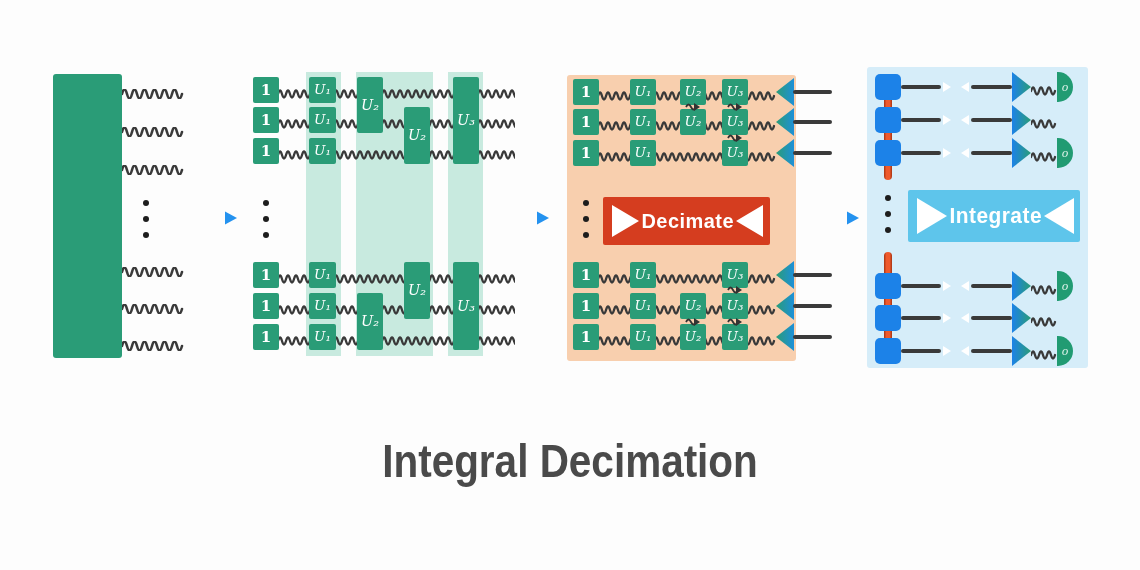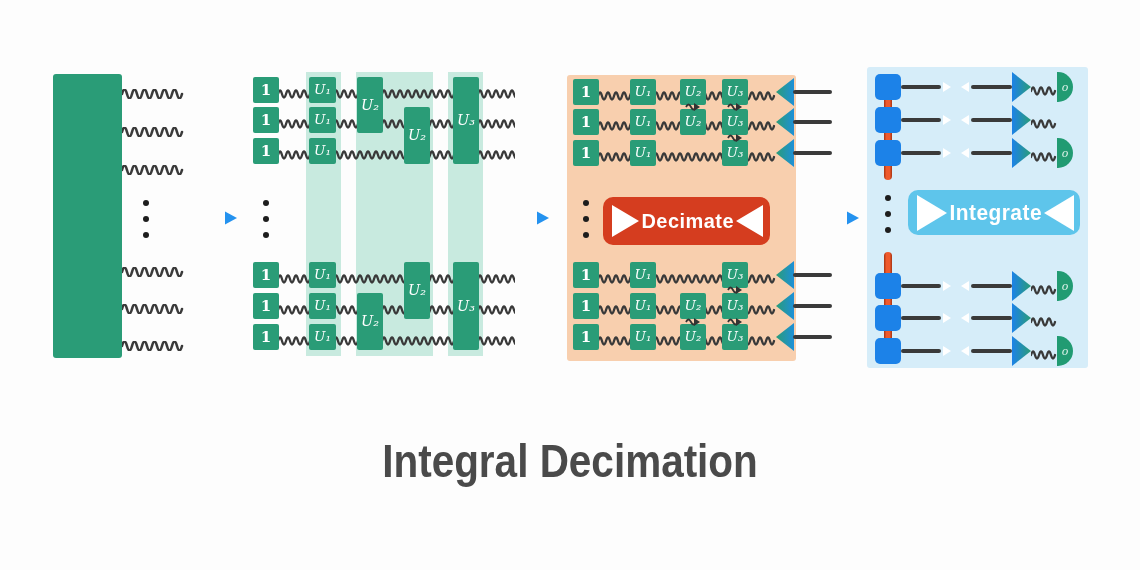--- a/index.html
+++ b/index.html
@@ -19,21 +19,21 @@
   .rope{position:absolute;width:8px;border-radius:4px;
         background:linear-gradient(90deg,#a63413 0%,#ef5a2c 30%,#ef5a2c 70%,#a63413 100%);}
   .det{position:absolute;width:16px;height:30px;background:#219b72;border-radius:0 15px 15px 0;
        display:flex;align-items:center;justify-content:center;}
   .obs{font-family:"DejaVu Serif",serif;font-style:italic;font-size:11px;color:#d8f0e6;}
   .chr{position:absolute;width:0;height:0;border-top:5px solid transparent;
        border-bottom:5px solid transparent;border-left:8px solid #fff;}
   .chl{position:absolute;width:0;height:0;border-top:5px solid transparent;
        border-bottom:5px solid transparent;border-right:8px solid #fff;}
   .stagebtn{position:absolute;display:flex;align-items:center;justify-content:space-between;
-            padding:13px 9px;box-sizing:border-box;border-radius:10px;}
+            padding:13px 9px;box-sizing:border-box;border-radius:2px;}
   .stagebtn .lbl{color:#fff;font-weight:bold;transform:scaleX(.95);letter-spacing:.5px;white-space:nowrap;}
   .btrir{width:0;height:0;border-top:16px solid transparent;border-bottom:16px solid transparent;border-left:27px solid #fff;}
   .btril{width:0;height:0;border-top:16px solid transparent;border-bottom:16px solid transparent;border-right:27px solid #fff;}
   #title{position:absolute;left:0;right:0;top:434px;margin:0;text-align:center;
          font-weight:bold;font-size:46px;color:var(--title_gray);transform:scaleX(.88);}
 </style>
 </head>
 <body>
 
 <svg width="0" height="0" style="position:absolute" aria-hidden="true">
@@ -345,21 +345,21 @@
     <div class="det" style="left:1057px;top:138px;">
         <span class="obs">o</span>
       </div>
     <div class="det" style="left:1057px;top:271px;">
         <span class="obs">o</span>
       </div>
     <div class="det" style="left:1057px;top:336px;">
         <span class="obs">o</span>
       </div>
 
-    <div class="stagebtn" style="left:908px;top:190px;width:172px;height:45px;background:var(--integrate_blue);">
+    <div class="stagebtn" style="left:908px;top:190px;width:172px;height:52px;background:var(--integrate_blue);">
       <span class="btrir" style="border-top-width:18px;border-bottom-width:18px;border-left-width:30px;"></span>
       <span class="lbl" style="font-size:22px;">Integrate</span>
       <span class="btril" style="border-top-width:18px;border-bottom-width:18px;border-right-width:30px;"></span>
     </div>
     <div class="dot" style="left:885px;top:195px;"></div>
     <div class="dot" style="left:885px;top:211px;"></div>
     <div class="dot" style="left:885px;top:227px;"></div>
   </div>
 
   <h1 id="title">Integral Decimation</h1>

